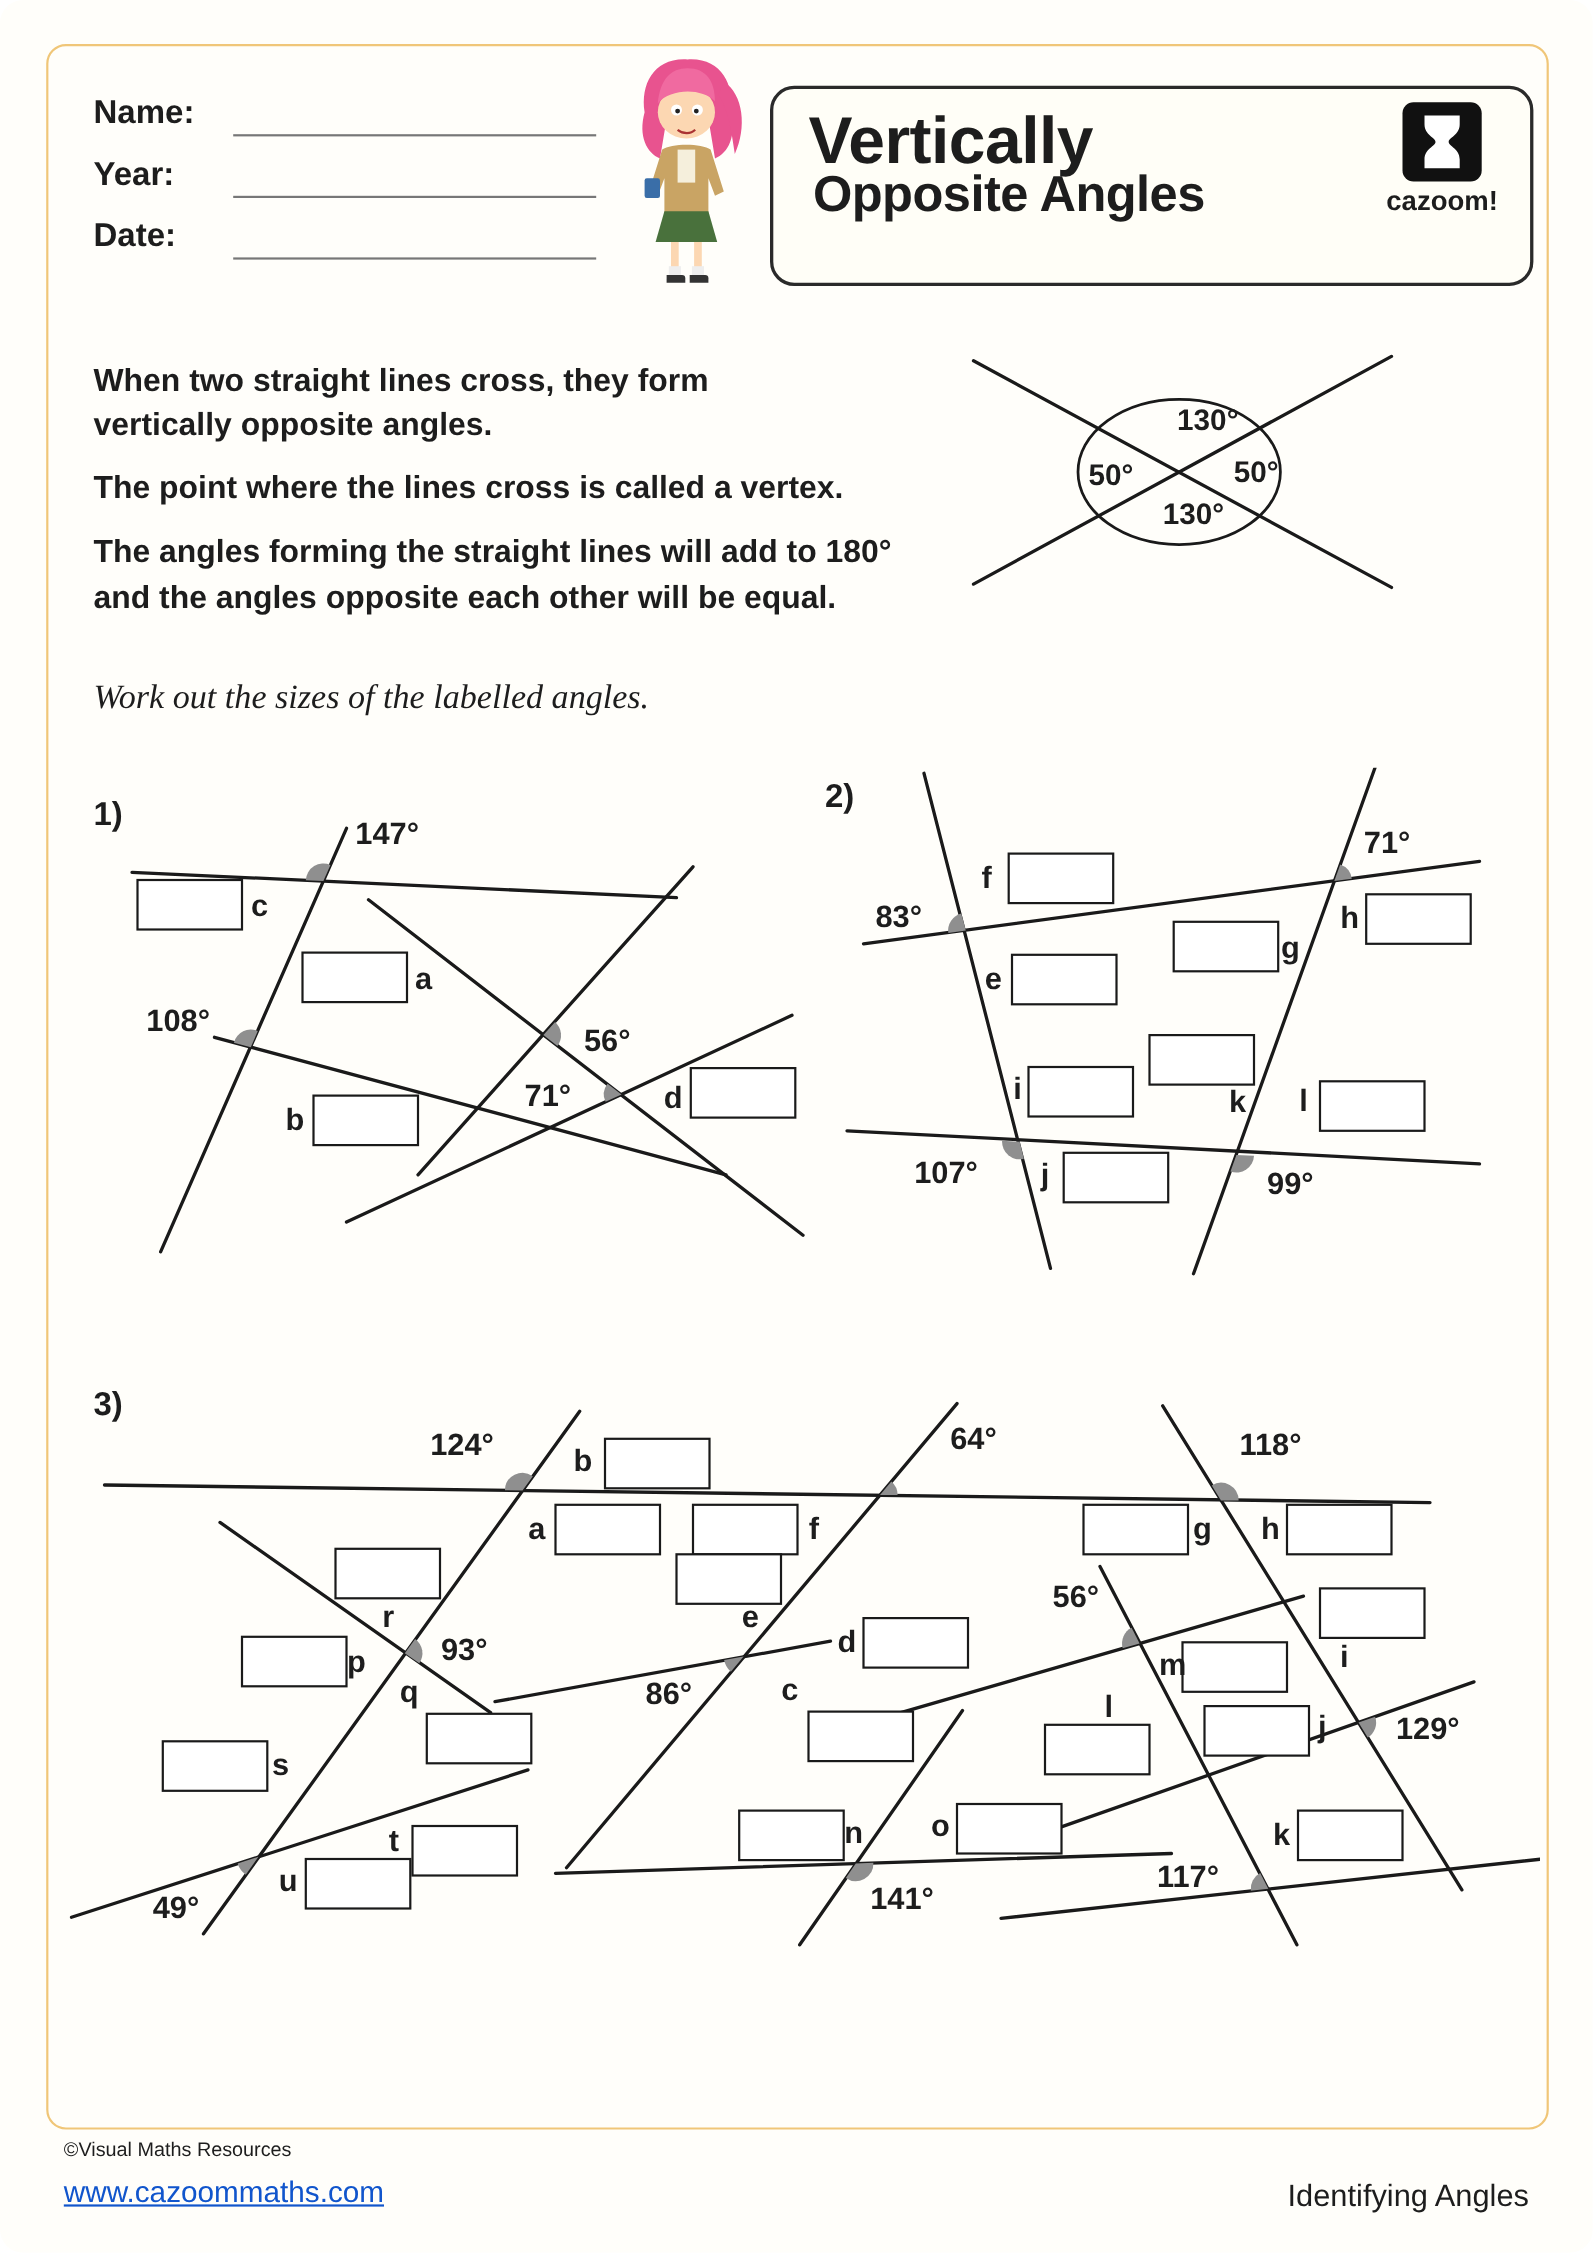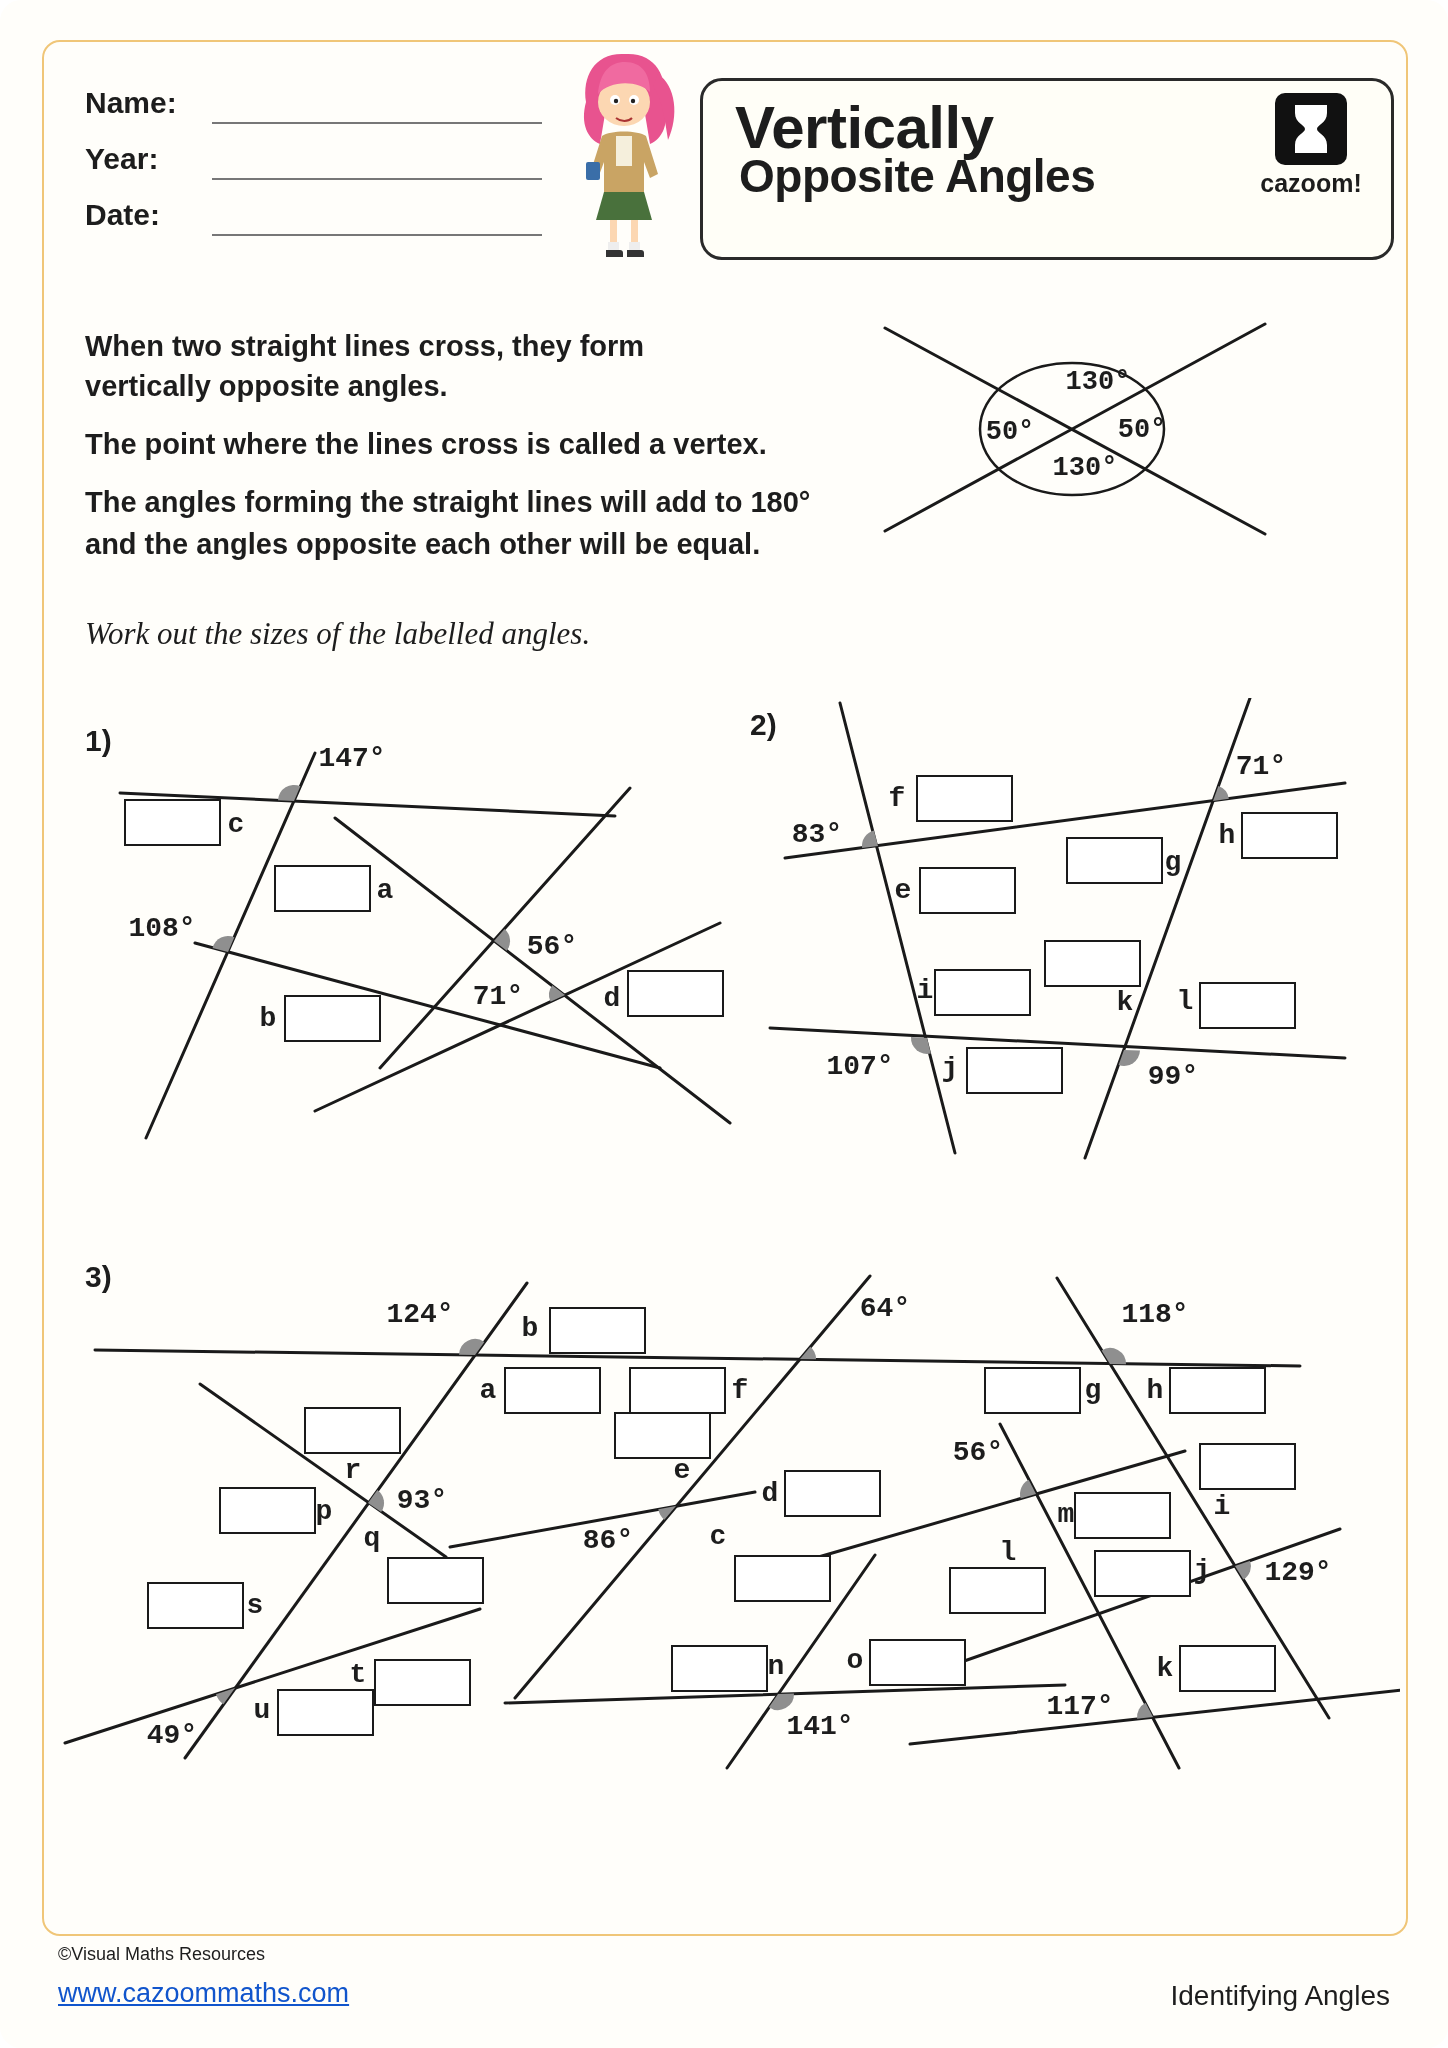--- a/index.html
+++ b/index.html
@@ -15,21 +15,21 @@
   .title1{position:absolute;left:32px;top:12px;font-size:60px;font-weight:800;letter-spacing:-0.5px;}
   .title2{position:absolute;left:36px;top:68px;font-size:46px;font-weight:800;letter-spacing:-0.5px;}
   .logoicon{position:absolute;right:44px;top:12px;width:72px;height:72px;background:#111;border-radius:10px;}
   .logotext{position:absolute;right:16px;top:88px;width:128px;text-align:center;font-size:25px;font-weight:800;}
   .intro-line{position:absolute;font-size:29px;font-weight:700;white-space:nowrap;}
   .bold2{font-weight:800;text-align:right;}
   .instruction{position:absolute;left:85px;top:616px;font-size:31px;font-style:italic;
                font-family:"Liberation Serif",serif;}
   .prob{position:absolute;}
   .prob svg{position:absolute;left:0;top:0;}
-  .lbl{position:absolute;transform:translate(-50%,-50%);font-size:28px;font-weight:700;white-space:nowrap;font-family:Liberation Mono, monospace;}
+  .lbl{position:absolute;transform:translate(-50%,-50%);font-size:28px;font-weight:700;white-space:nowrap;}
   .lbl27{font-size:27px;}
   .pnum{position:absolute;font-size:30px;font-weight:700;}
   .ln{stroke:#1a1a1a;stroke-width:3;stroke-linecap:round;}
   .ell{fill:none;stroke:#1a1a1a;stroke-width:2.5;}
   .abox{fill:#ffffff;stroke:#1a1a1a;stroke-width:2;}
   .wedge{fill:#8f8f8f;}
   .f-copy{position:absolute;left:58px;top:1944px;font-size:18px;}
   .f-url{position:absolute;left:58px;top:1978px;font-size:27px;color:#1155cc;text-decoration:underline;cursor:pointer;}
   .f-right{position:absolute;right:58px;top:1980px;font-size:28px;}
 </style>
@@ -232,21 +232,21 @@
     <div class="lbl" style="left:1006px;top:266px">m</div>
     <div class="lbl" style="left:1162px;top:258px">i</div>
     <div class="lbl" style="left:948px;top:304px">l</div>
     <div class="lbl" style="left:1142px;top:322px">j</div>
     <div class="lbl" style="left:1238px;top:324px">129°</div>
     <div class="lbl" style="left:195px;top:357px">s</div>
     <div class="lbl" style="left:298px;top:426px">t</div>
     <div class="lbl" style="left:716px;top:418px">n</div>
     <div class="lbl" style="left:795px;top:412px">o</div>
     <div class="lbl" style="left:760px;top:478px">141°</div>
-    <div class="lbl" style="left:112px;top:487px">49°</div>
+    <div class="lbl" style="left:100px;top:487px">49°</div>
     <div class="lbl" style="left:202px;top:462px">u</div>
     <div class="lbl" style="left:1020px;top:458px">117°</div>
     <div class="lbl" style="left:1105px;top:420px">k</div>
   </div>
 
   <div class="f-copy">©Visual Maths Resources</div>
   <div class="f-url">www.cazoommaths.com</div>
   <div class="f-right">Identifying Angles</div>
 
 </div>

